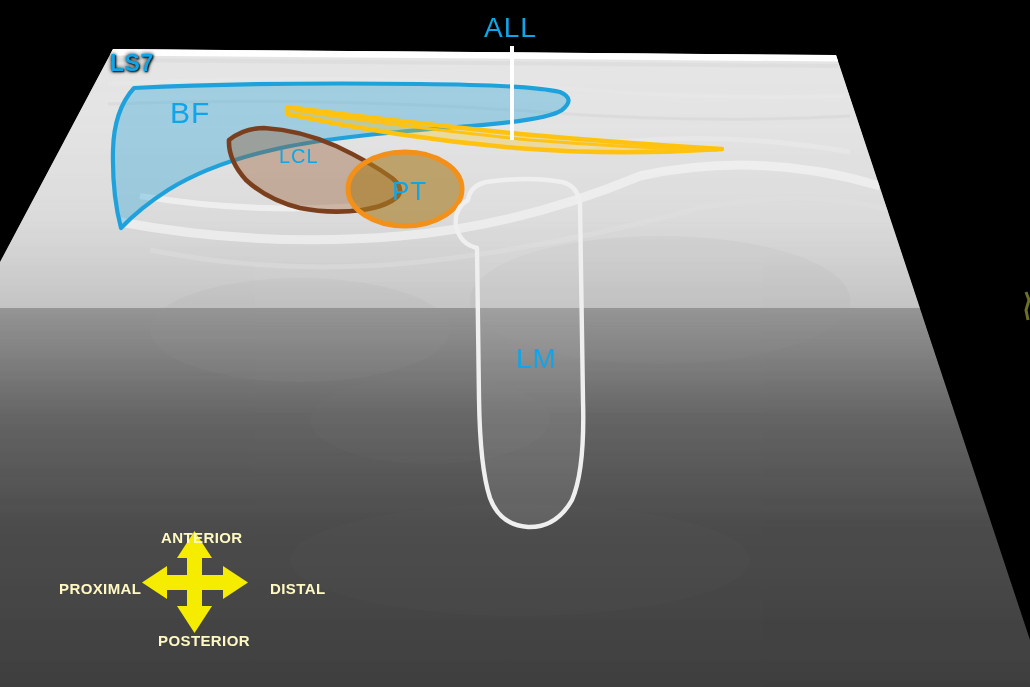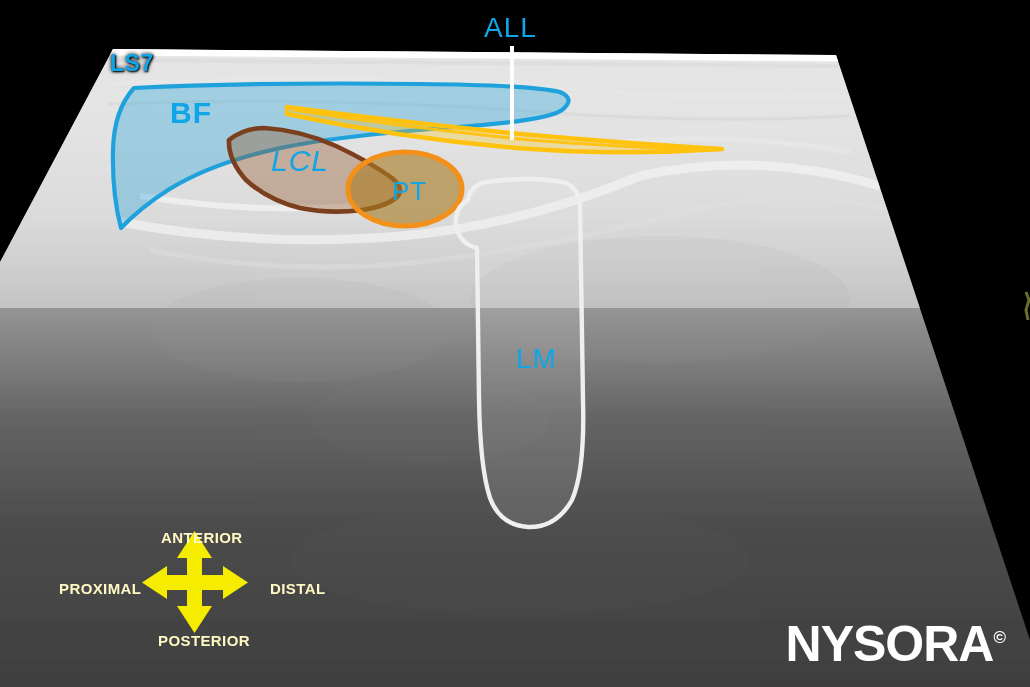--- a/index.html
+++ b/index.html
@@ -44,29 +44,28 @@
   }
   #label-all {
     left: 484px; top: 14px;
     font-size: 28px;
     font-weight: normal;
     letter-spacing: 1px;
   }
   #label-bf {
     left: 170px; top: 98px;
     font-size: 30px;
-    font-weight: bold;
+    font-weight: normal;
     letter-spacing: 1px;
   }
   #label-lcl {
-    left: 271px; top: 146px;
-    font-size: 30px;
-    font-weight: normal;
-    letter-spacing: 1px;
-    font-style: italic;
+    left: 279px; top: 146px;
+    font-size: 20px;
+    font-weight: normal;
+    letter-spacing: 1px;
   }
   #label-pt {
     left: 392px; top: 178px;
     font-size: 26px;
     font-weight: normal;
     letter-spacing: 1px;
   }
   #label-lm {
     left: 516px; top: 345px;
     font-size: 28px;
@@ -247,17 +246,14 @@
 
         <polygon points="188,64.5 163,48 163,81"></polygon>
       </g>
     </svg>
     <div class="cmp-txt" id="cmp-anterior">ANTERIOR</div>
     <div class="cmp-txt" id="cmp-posterior">POSTERIOR</div>
     <div class="cmp-txt" id="cmp-proximal">PROXIMAL</div>
     <div class="cmp-txt" id="cmp-distal">DISTAL</div>
   </div>
 
-  <div id="watermark">
-    <span>NYSORA</span><span class="cmark">©</span>
-  </div>
 
 </div>
 
 </body></html>

